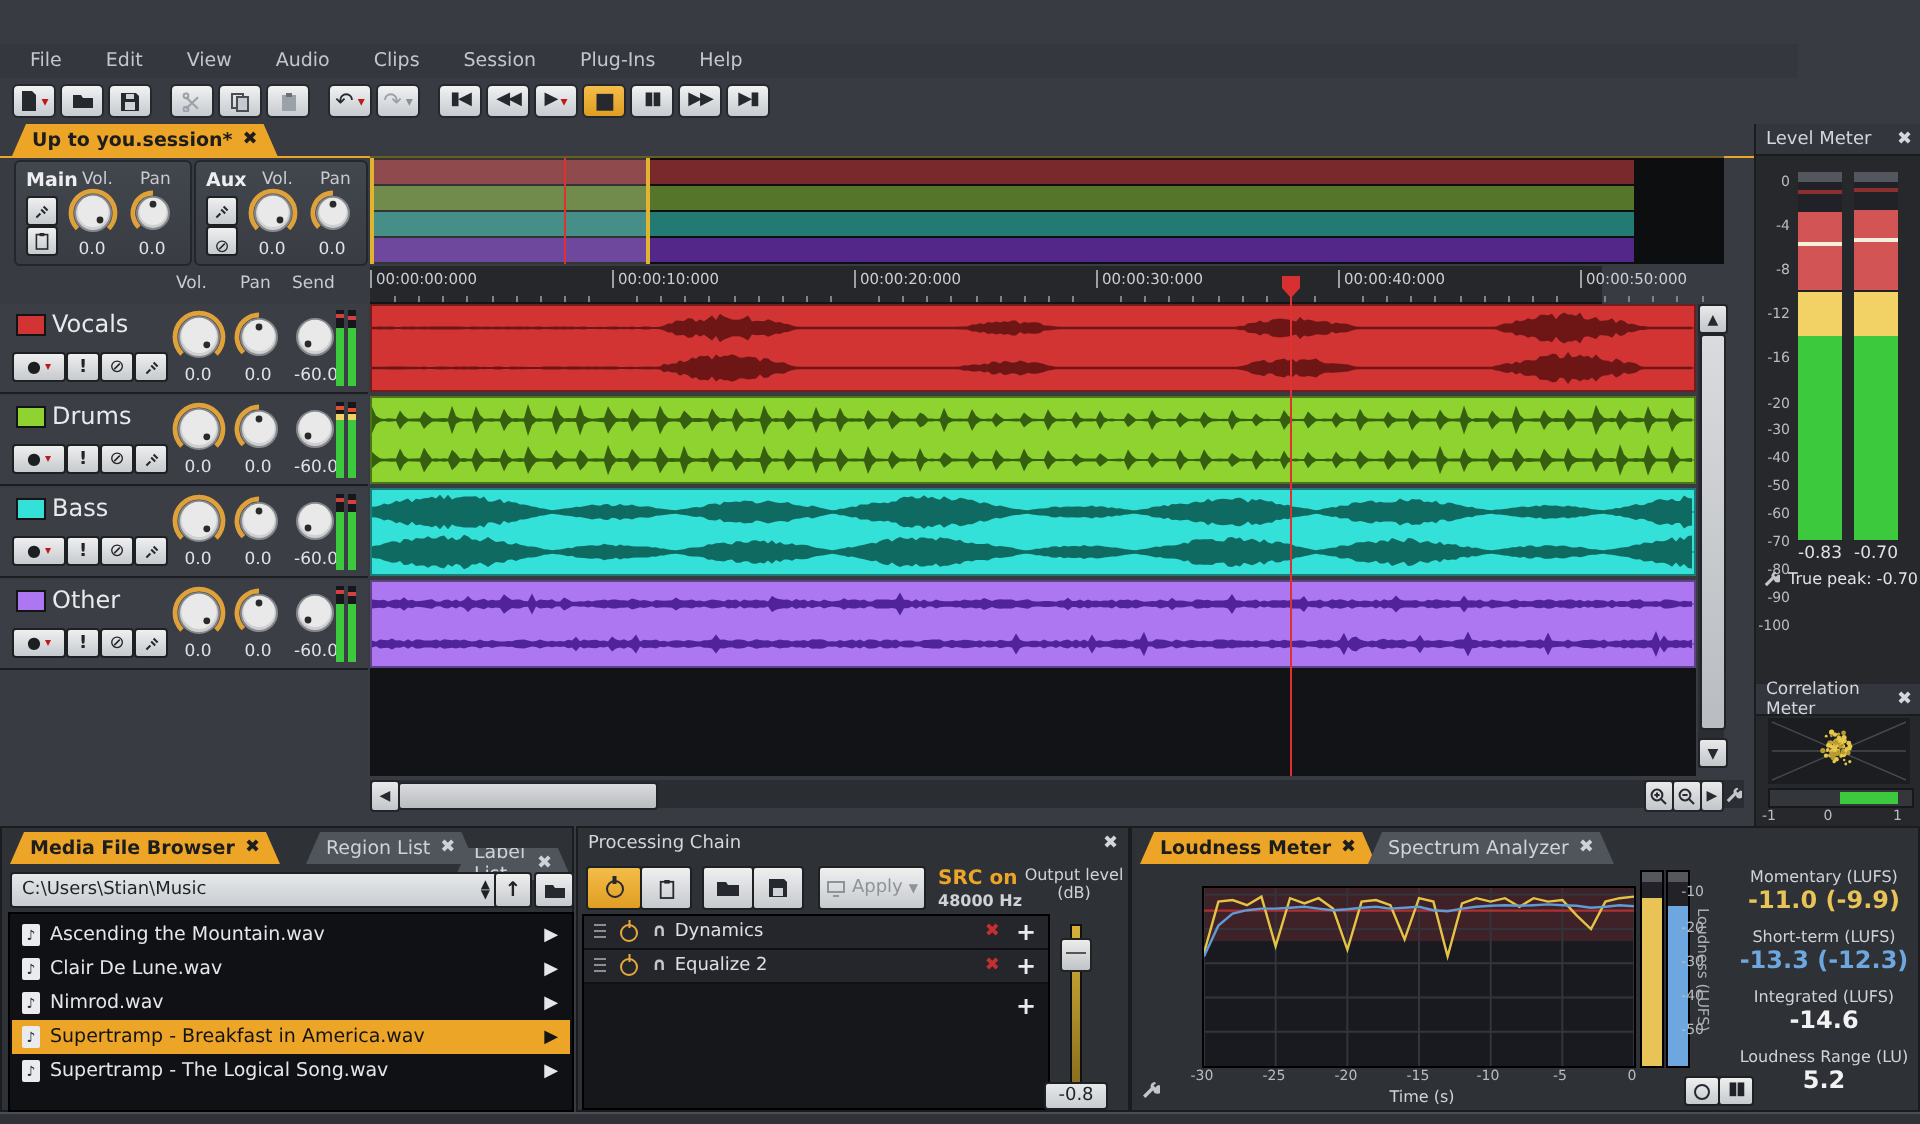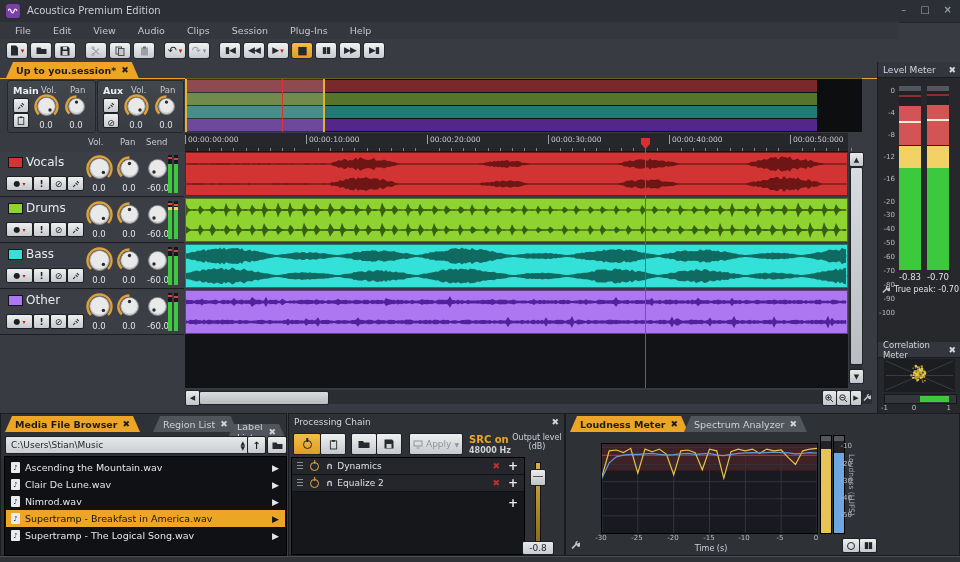--- a/index.html
+++ b/index.html
@@ -62,33 +62,20 @@
   .statline{font-size:8px;color:#cfd3d8;text-align:center;}
   .statval{font-size:12px;font-weight:bold;text-align:center;}
   .combo{background:linear-gradient(#e6e8ea,#c9cdd1);border:1px solid #1e2124;border-radius:2px;color:#1f2225;font-size:9px;display:flex;align-items:center;}
   svg{display:block;}
 </style>
 </head>
 <body>
 
 <div class="win">
 
-  <div class="abs titlebar">
-    <div class="abs appicon">
-      <svg width="10" height="8" viewBox="0 0 10 8">
-          <path d="M0 4 Q1.5 0 3 4 T6 4 T9 4" stroke="#fff" stroke-width="1.2" fill="none"></path>
-        </svg>
-    </div>
-    <span class="abs apptitle">Acoustica Premium Edition</span>
-    <div class="abs winctl">
-      <span>–</span>
-      <span>□</span>
-      <span style="font-weight:bold;">×</span>
-    </div>
-  </div>
 
   <div class="abs menubar" id="menubar">
       <span class="mi">File</span>
       <span class="mi">Edit</span>
       <span class="mi">View</span>
       <span class="mi">Audio</span>
       <span class="mi">Clips</span>
       <span class="mi">Session</span>
       <span class="mi">Plug-Ins</span>
       <span class="mi">Help</span>
@@ -467,21 +454,21 @@
           <div style="position: absolute; left: 0px; bottom: 0px; width: 4px; height: 29px; background: rgb(61, 201, 61);"></div>
           <div style="position: absolute; left: 0px; top: 2px; width: 4px; height: 2px; background: rgb(210, 64, 64);"></div>
         </div>
         <div class="minibar" style="left: 174px; top: 3px; height: 38px;">
           <div style="position: absolute; left: 0px; bottom: 0px; width: 4px; height: 29px; background: rgb(61, 201, 61);"></div>
           <div style="position: absolute; left: 0px; top: 3px; width: 4px; height: 2px; background: rgb(210, 64, 64);"></div>
         </div>
       </div>
     </div>
 
-  <div class="abs ruler" id="ruler" style="left:185px;top:133px;width:663px;height:18px;">
+  <div class="abs ruler" id="ruler" style="left:185px;top:133px;width:616px;height:18px;">
       <div class="rlabel" style="left: 0px;">00:00:00:000</div>
       <div class="rlabel" style="left: 121px;">00:00:10:000</div>
       <div class="rlabel" style="left: 242px;">00:00:20:000</div>
       <div class="rlabel" style="left: 363px;">00:00:30:000</div>
       <div class="rlabel" style="left: 484px;">00:00:40:000</div>
       <div class="rlabel" style="left: 605px;">00:00:50:000</div>
       <div class="mtick" style="left: 12px;"></div>
       <div class="mtick" style="left: 24px;"></div>
       <div class="mtick" style="left: 36px;"></div>
       <div class="mtick" style="left: 48px;"></div>
@@ -926,20 +913,30 @@
           <div style="position: absolute; left: 0px; top: 17px; width: 10px; bottom: 0px; background: rgb(110, 167, 224);"></div>
         </div>
         <span class="ticklab" style="left: 268px; top: 28px; width: 18px;">-10</span>
         <span class="ticklab" style="left: 268px; top: 46px; width: 18px;">-20</span>
         <span class="ticklab" style="left: 268px; top: 63px; width: 18px;">-30</span>
         <span class="ticklab" style="left: 268px; top: 80px; width: 18px;">-40</span>
         <span class="ticklab" style="left: 268px; top: 97px; width: 18px;">-50</span>
       </div>
     <div class="abs" style="left:290px;top:40px;transform:rotate(90deg);transform-origin:0 0;font-size:7.5px;color:#aab0b6;white-space:nowrap;">Loudness (LUFS)</div>
 
+    <div id="loudstats" style="position:absolute;left:300px;top:20px;width:92px;">
+        <div class="statline" style="margin-top: 0px;">Momentary (LUFS)</div>
+        <div class="statval" style="color: rgb(232, 195, 87);">-11.0 (-9.9)</div>
+        <div class="statline" style="margin-top: 7px;">Short-term (LUFS)</div>
+        <div class="statval" style="color: rgb(110, 167, 224);">-13.3 (-12.3)</div>
+        <div class="statline" style="margin-top: 7px;">Integrated (LUFS)</div>
+        <div class="statval" style="color: rgb(242, 242, 242);">-14.6</div>
+        <div class="statline" style="margin-top: 7px;">Loudness Range (LU)</div>
+        <div class="statval" style="color: rgb(242, 242, 242);">5.2</div>
+      </div>
     <div class="sbtn" style="position:absolute;left:276px;top:124px;width:16px;height:13px;">
         <span style="width:6px;height:6px;border:1.5px solid #26292e;border-radius:50%;display:inline-block;"></span>
       </div>
     <div class="sbtn" style="position:absolute;left:293px;top:124px;width:16px;height:13px;">
         <span class="glyph">▮▮</span>
       </div>
   </div>
 
   <div class="abs" style="left:0;top:556px;width:960px;height:6px;background:#2f3338;border-top:1px solid #4a4e54;"></div>
 </div>

